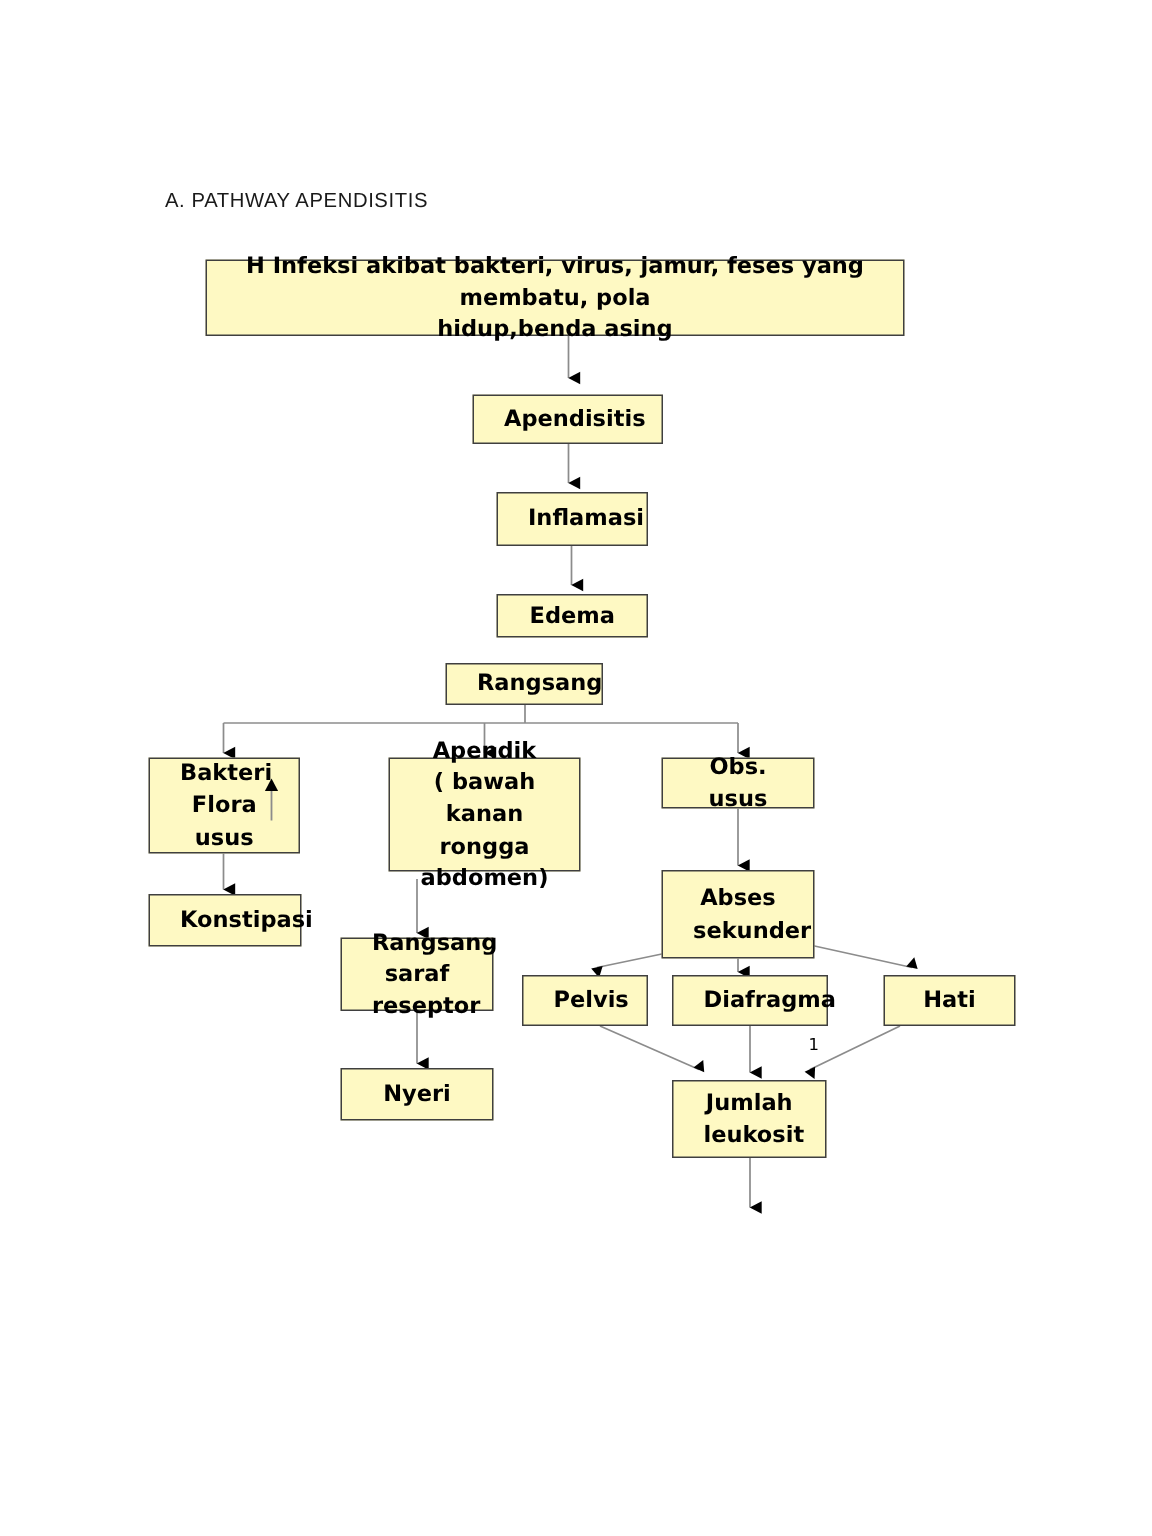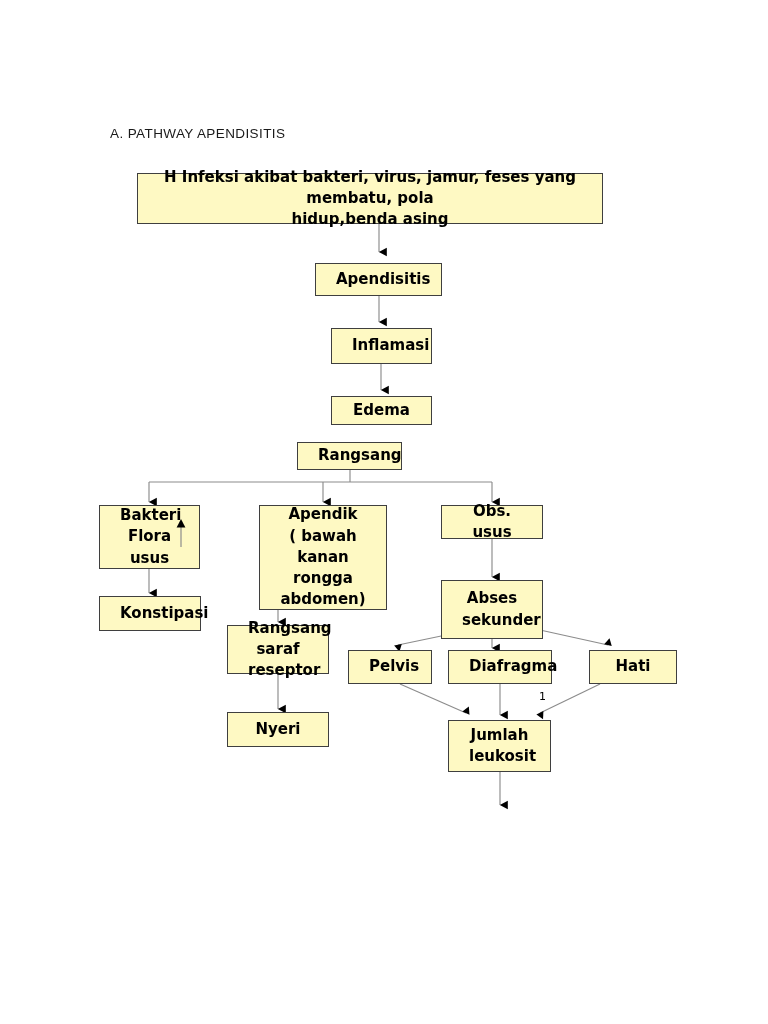--- a/index.html
+++ b/index.html
@@ -169,21 +169,21 @@
     <span class="txt">
       <span class="line">Bakteri</span>
       <span class="line">Flora usus</span>
     </span>
     <svg class="inline-up-arrow" style="left:74px; top:12px;" viewBox="0 0 14 30" xmlns="http://www.w3.org/2000/svg">
       <line x1="7" y1="29" x2="7" y2="9" stroke="#8c8c8c" stroke-width="1.2"></line>
       <path d="M2.6,9.4 L11.4,9.4 L7,1 Z" fill="#000000"></path>
     </svg>
   </div>
 
-  <div class="node" style="left:259px; top:505px; width:128px; height:105px;">
+  <div class="node" style="left:259px; top:505px; width:128px; height:76px;">
     <span class="txt">
       <span class="line">Apendik</span>
       <span class="line">(  bawah kanan</span>
       <span class="line">rongga abdomen)</span>
     </span>
   </div>
 
   <div class="node" style="left:441px; top:505px; width:102px; height:34px;text-align:center;">
     <span class="txt">
       <span class="line">Obs. usus</span>

